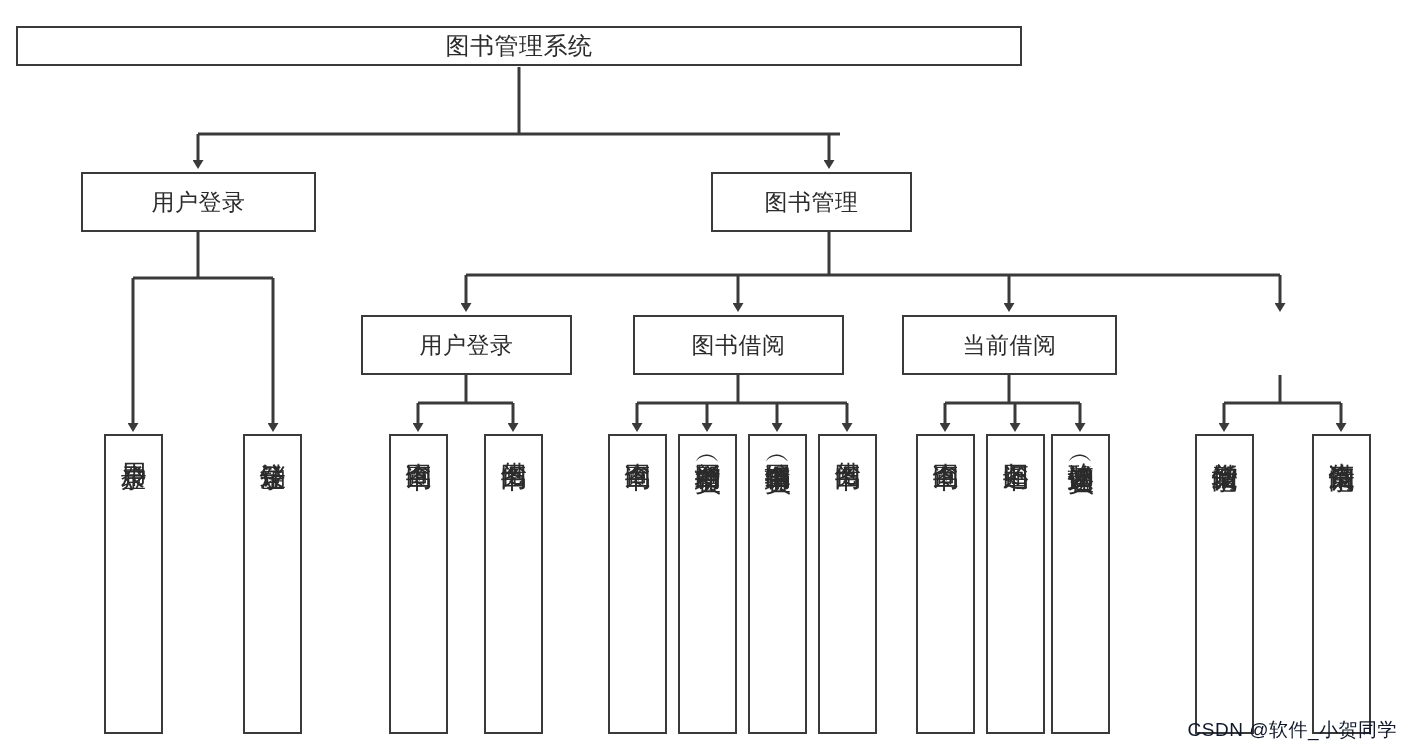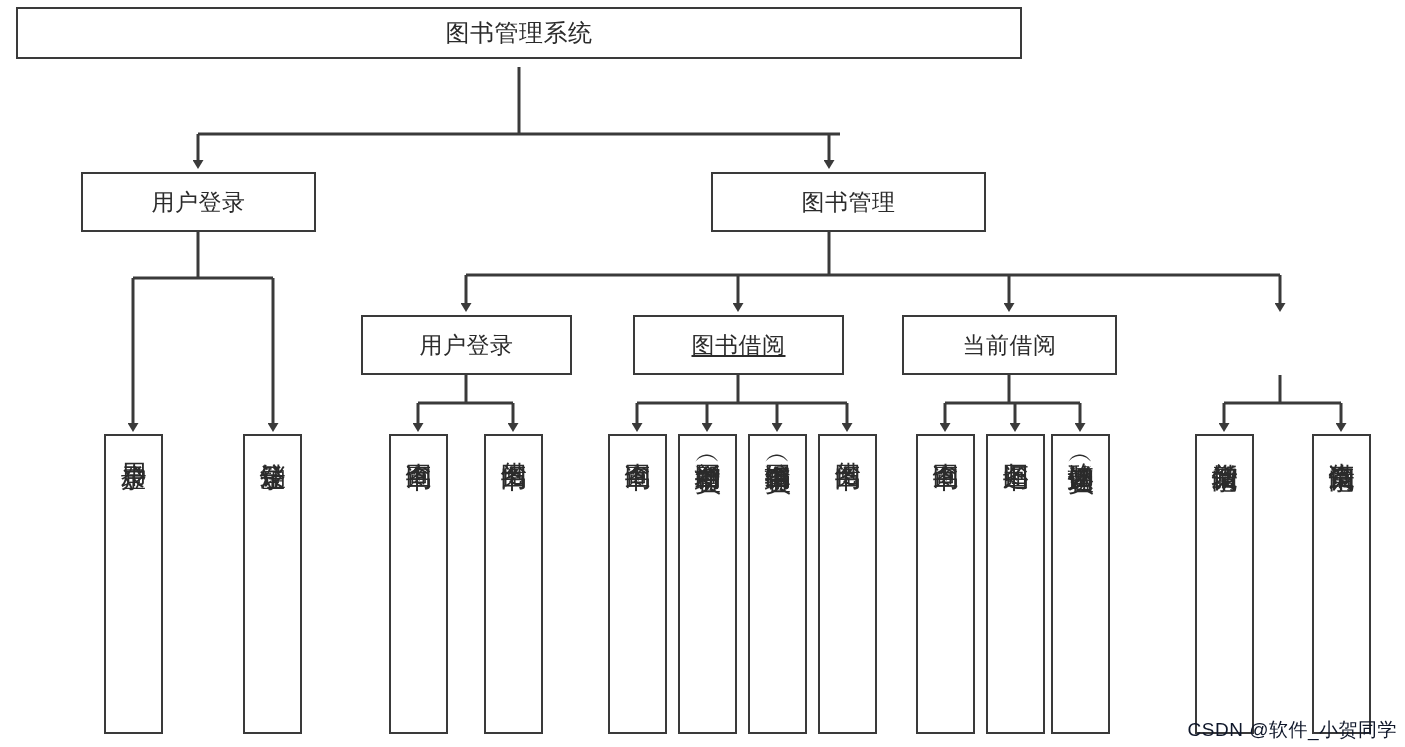--- a/index.html
+++ b/index.html
@@ -122,35 +122,35 @@
       <path d="M1015,403 L1015,425" marker-end="url(#arrow)"></path>
       <path d="M1080,403 L1080,425" marker-end="url(#arrow)"></path>
 
       <path d="M1280,375 L1280,403"></path>
       <path d="M1224,403 L1341,403"></path>
       <path d="M1224,403 L1224,425" marker-end="url(#arrow)"></path>
       <path d="M1341,403 L1341,425" marker-end="url(#arrow)"></path>
     </g>
   </svg>
 
-  <div class="node horiz root" style="left:16px; top:7px; width:1006px; height:52px;">
+  <div class="node horiz root" style="left:16px; top:26px; width:1006px; height:40px;">
     <span class="label">图书管理系统</span>
   </div>
 
   <div class="node horiz" style="left:81px; top:172px; width:235px; height:60px;">
     <span class="label">用户登录</span>
   </div>
-  <div class="node horiz" style="left:711px; top:172px; width:275px; height:60px;">
+  <div class="node horiz" style="left:711px; top:172px; width:201px; height:60px;">
     <span class="label">图书管理</span>
   </div>
 
   <div class="node horiz" style="left:361px; top:315px; width:211px; height:60px;">
     <span class="label">用户登录</span>
   </div>
-  <div class="node horiz" style="left:633px; top:315px; width:211px; height:60px;text-decoration:underline;">
+  <div class="node horiz" style="left:633px; top:315px; width:211px; height:60px;">
     <span class="label">图书借阅</span>
   </div>
   <div class="node horiz" style="left:902px; top:315px; width:215px; height:60px;">
     <span class="label">当前借阅</span>
   </div>
 
   <div class="node vert" style="left:104px; top:434px; width:59px; height:300px;">
     <span class="label">用户登录</span>
   </div>
   <div class="node vert" style="left:243px; top:434px; width:59px; height:300px;">

